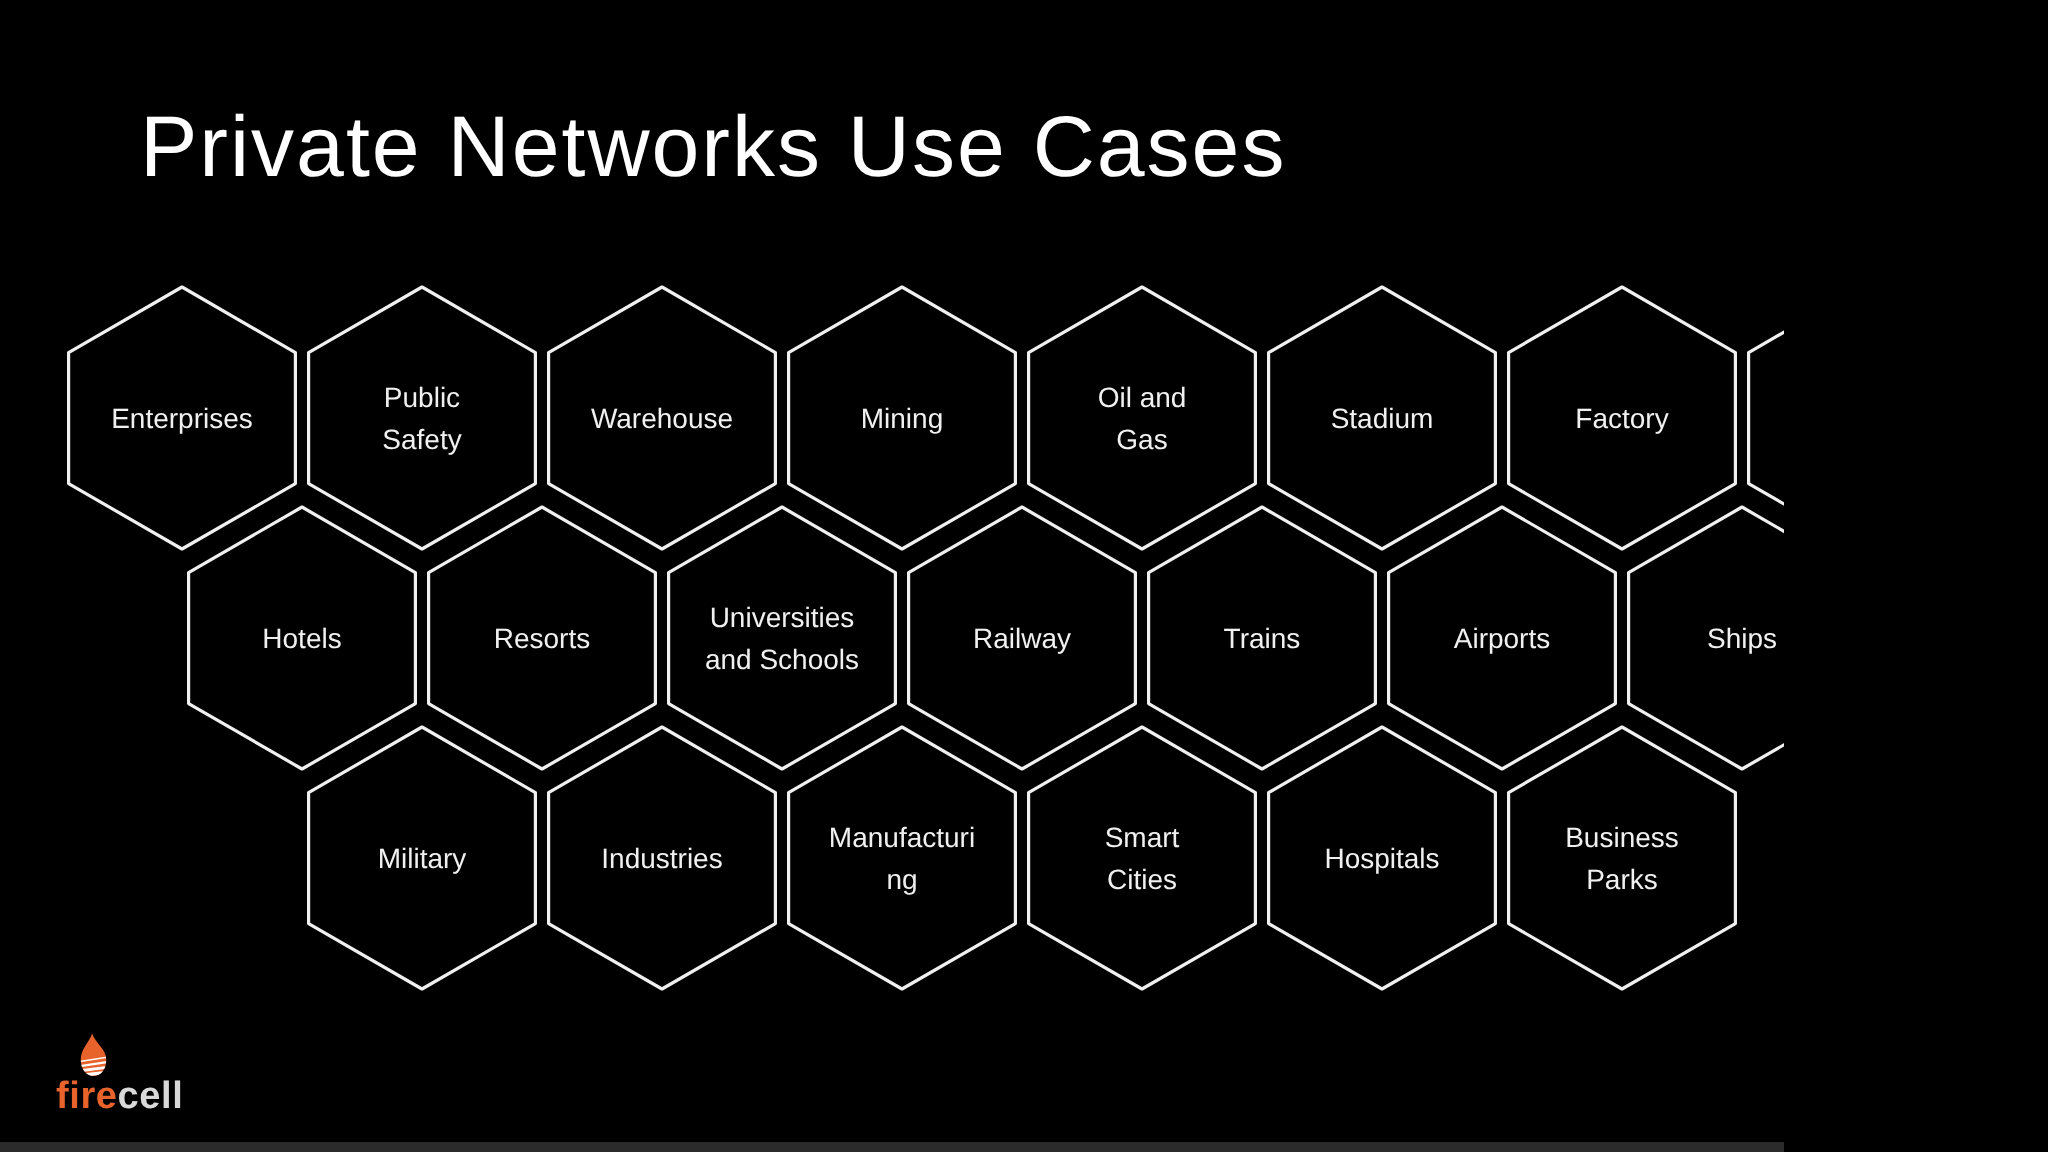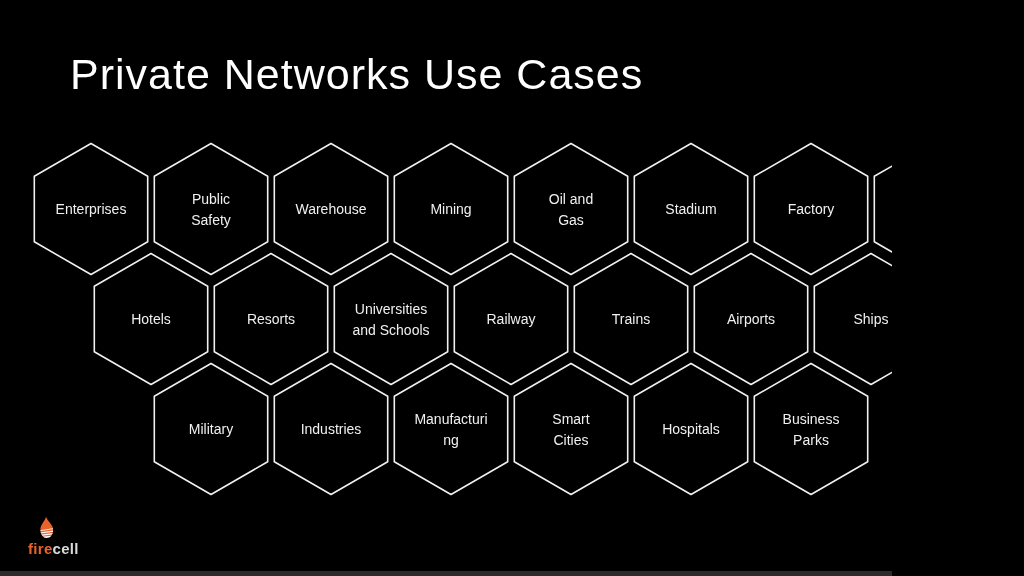--- a/index.html
+++ b/index.html
@@ -38,21 +38,21 @@
     top: 515px;
     width: 70px;
     text-align: left;
   }
   .logo .flame {
     display: block;
     margin-left: 9px;
     margin-bottom: 1px;
   }
   .logo .brand {
-    font-size: 15px;
+    font-size: 19px;
     font-weight: bold;
     letter-spacing: 0.3px;
     line-height: 16px;
     white-space: nowrap;
   }
   .bottom-bar {
     position: absolute;
     left: 0;
     bottom: 0;
     width: 100%;

